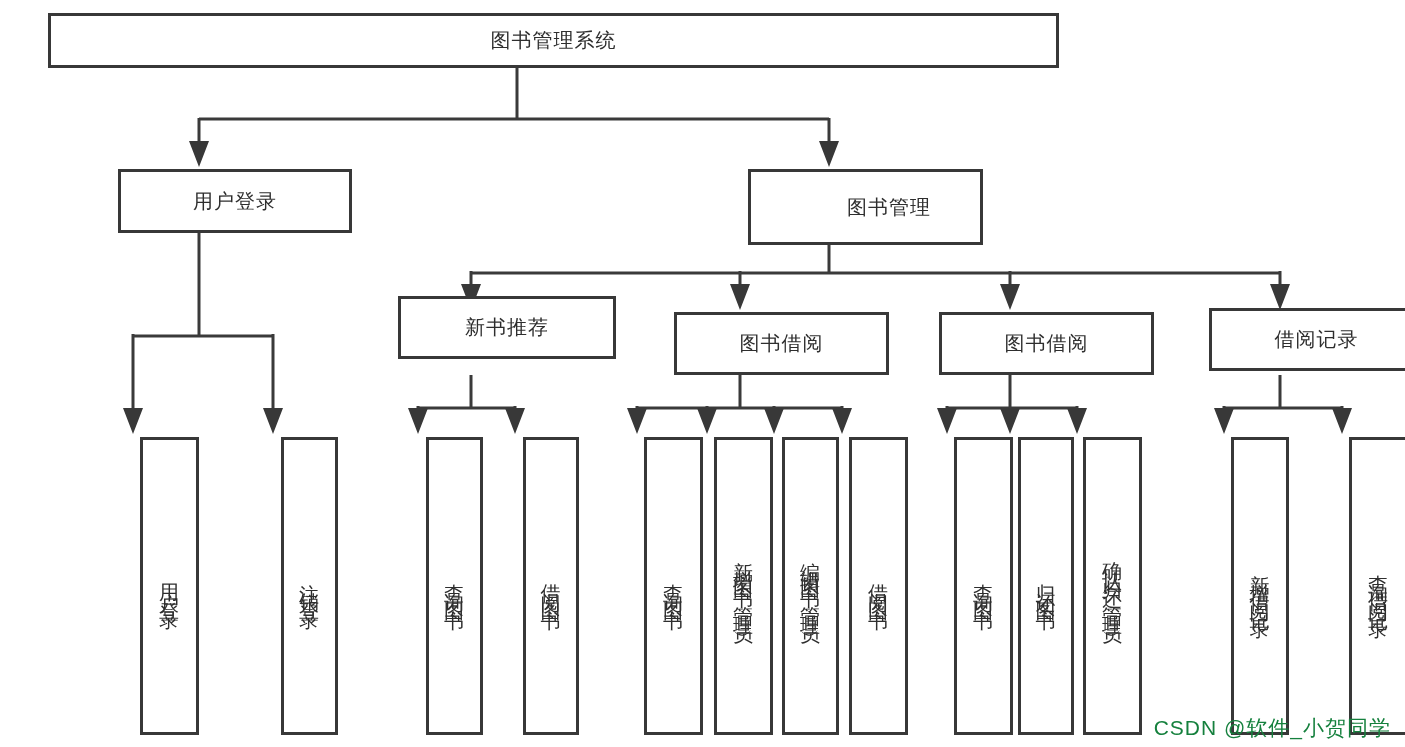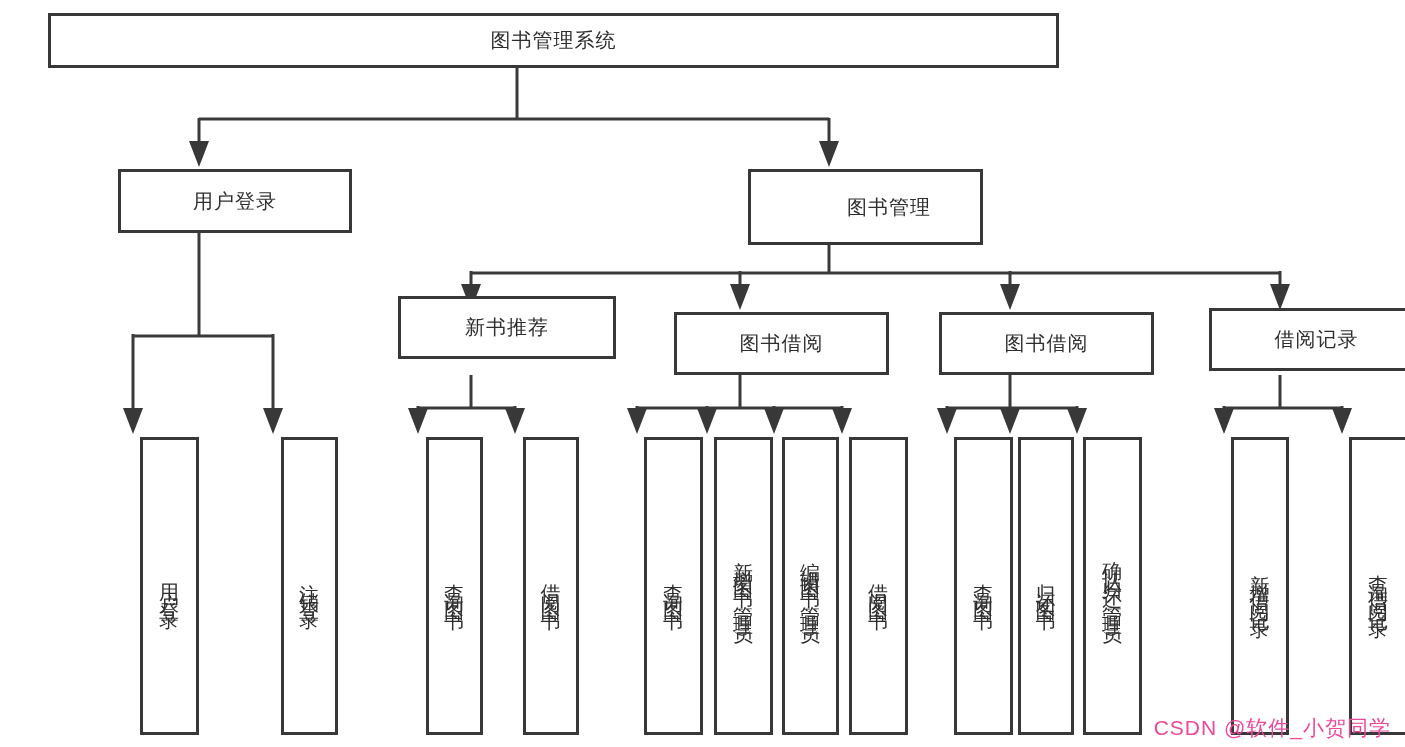--- a/index.html
+++ b/index.html
@@ -40,21 +40,21 @@
     text-orientation: mixed;
     letter-spacing: 9px;
     line-height: 1;
     white-space: nowrap;
   }
   .watermark {
     position: absolute;
     right: 14px;
     top: 714px;
     font-size: 21px;
-    color: #ec4899;
+    color: #15803d;
     letter-spacing: 1px;
     z-index: 5;
     pointer-events: none;
   }
 </style>
 </head>
 <body>
 
 <div class="stage">
 

